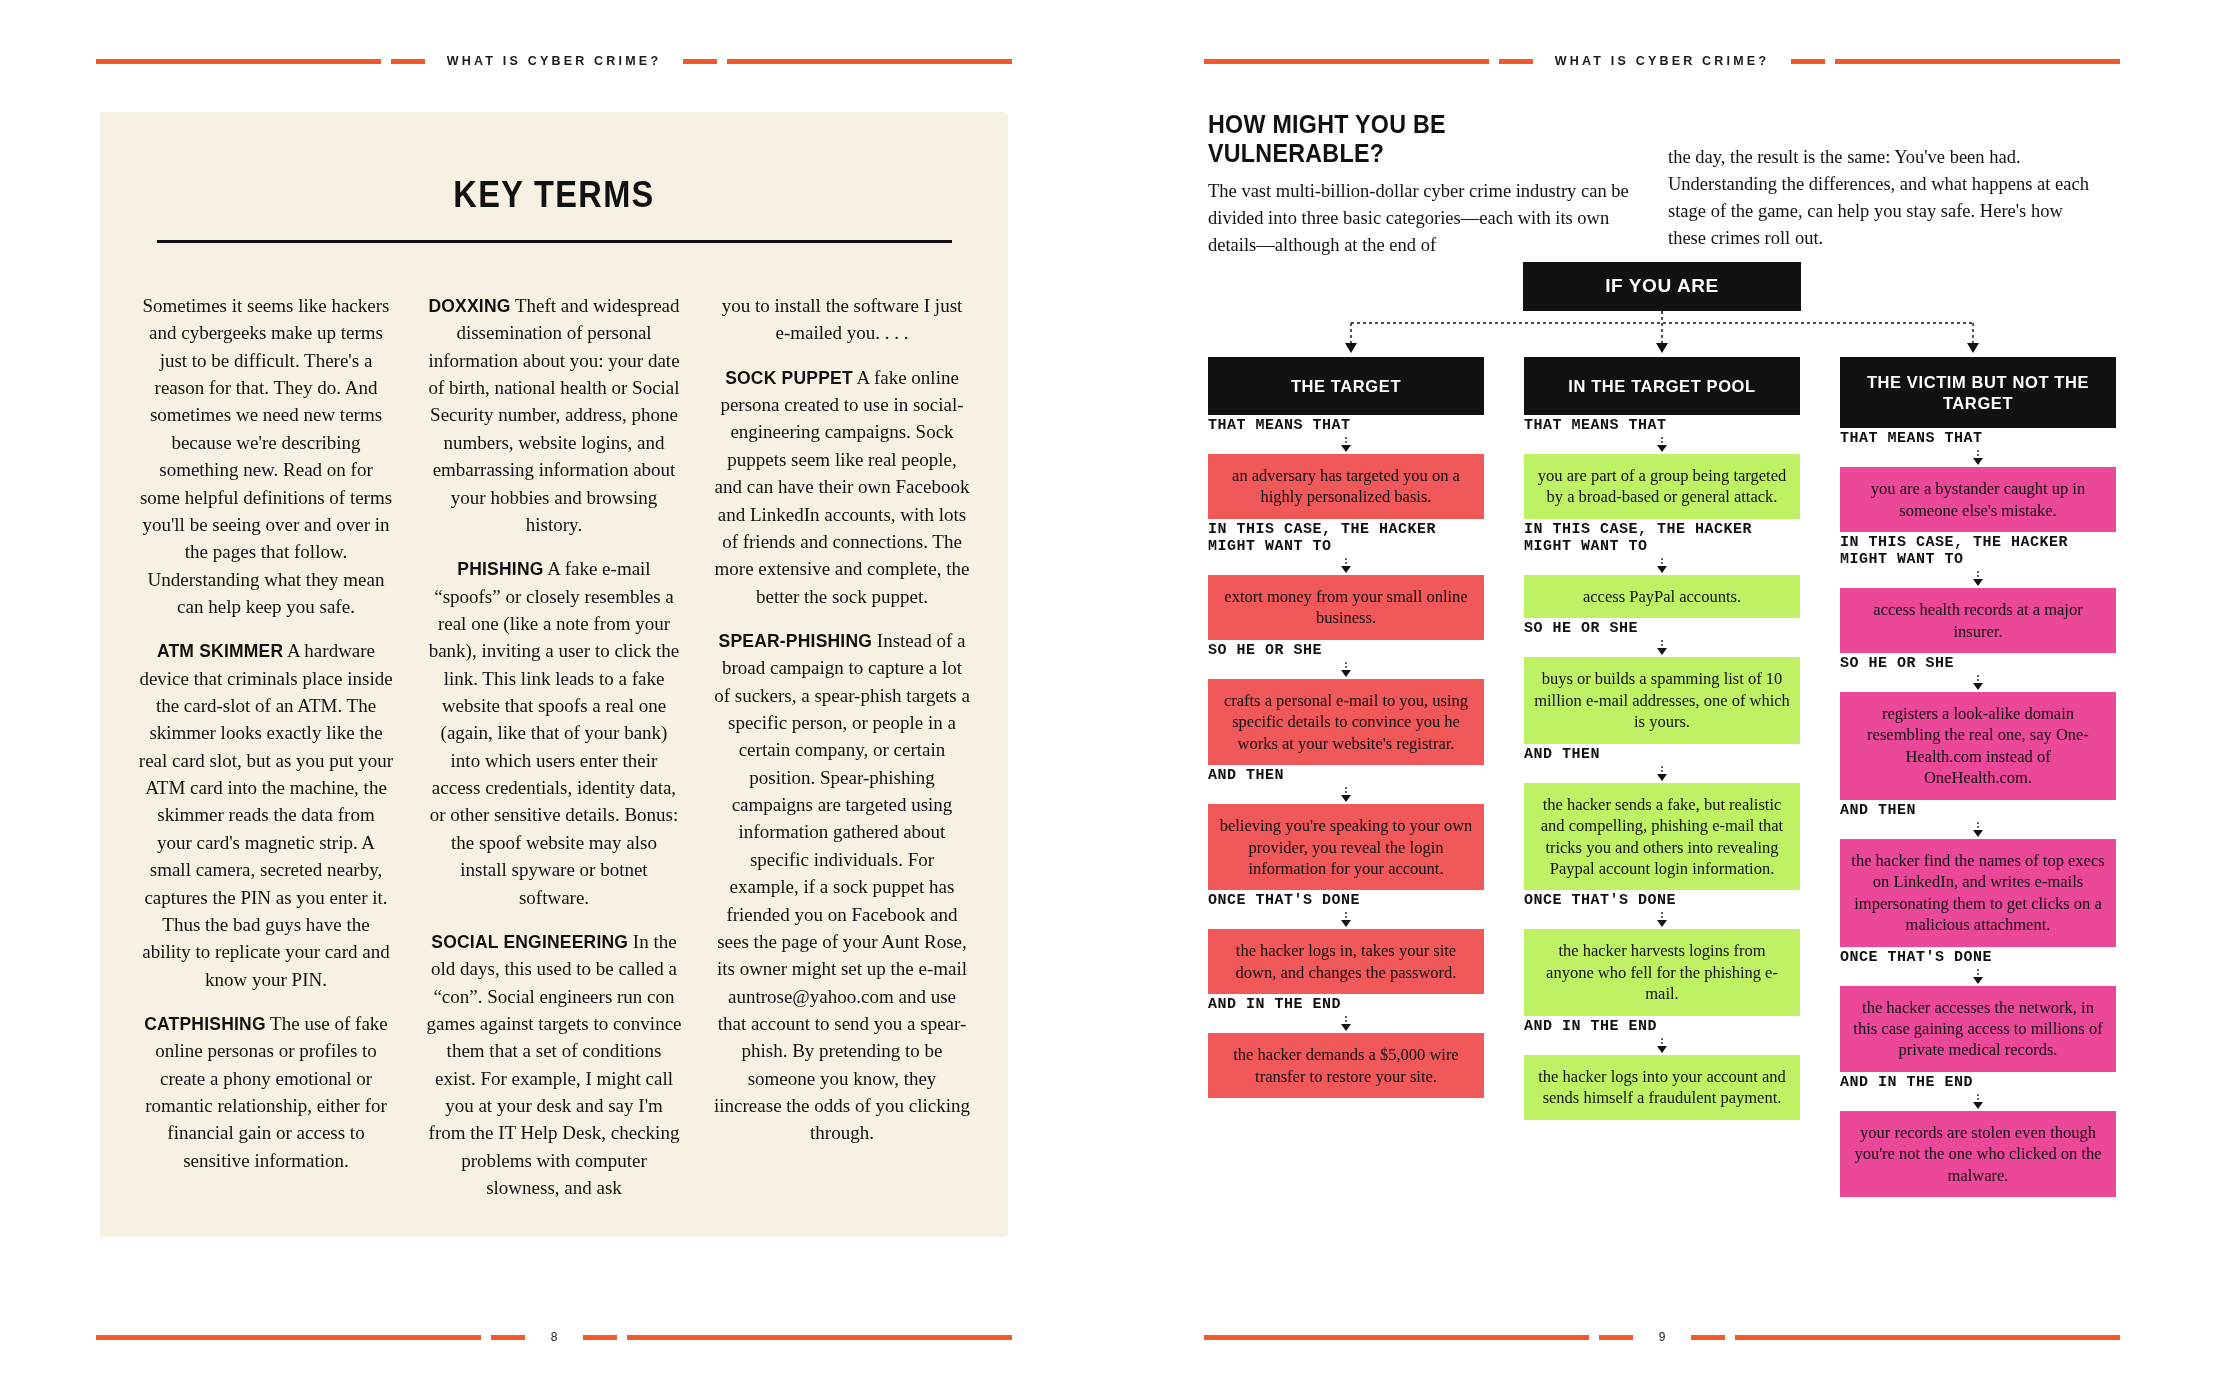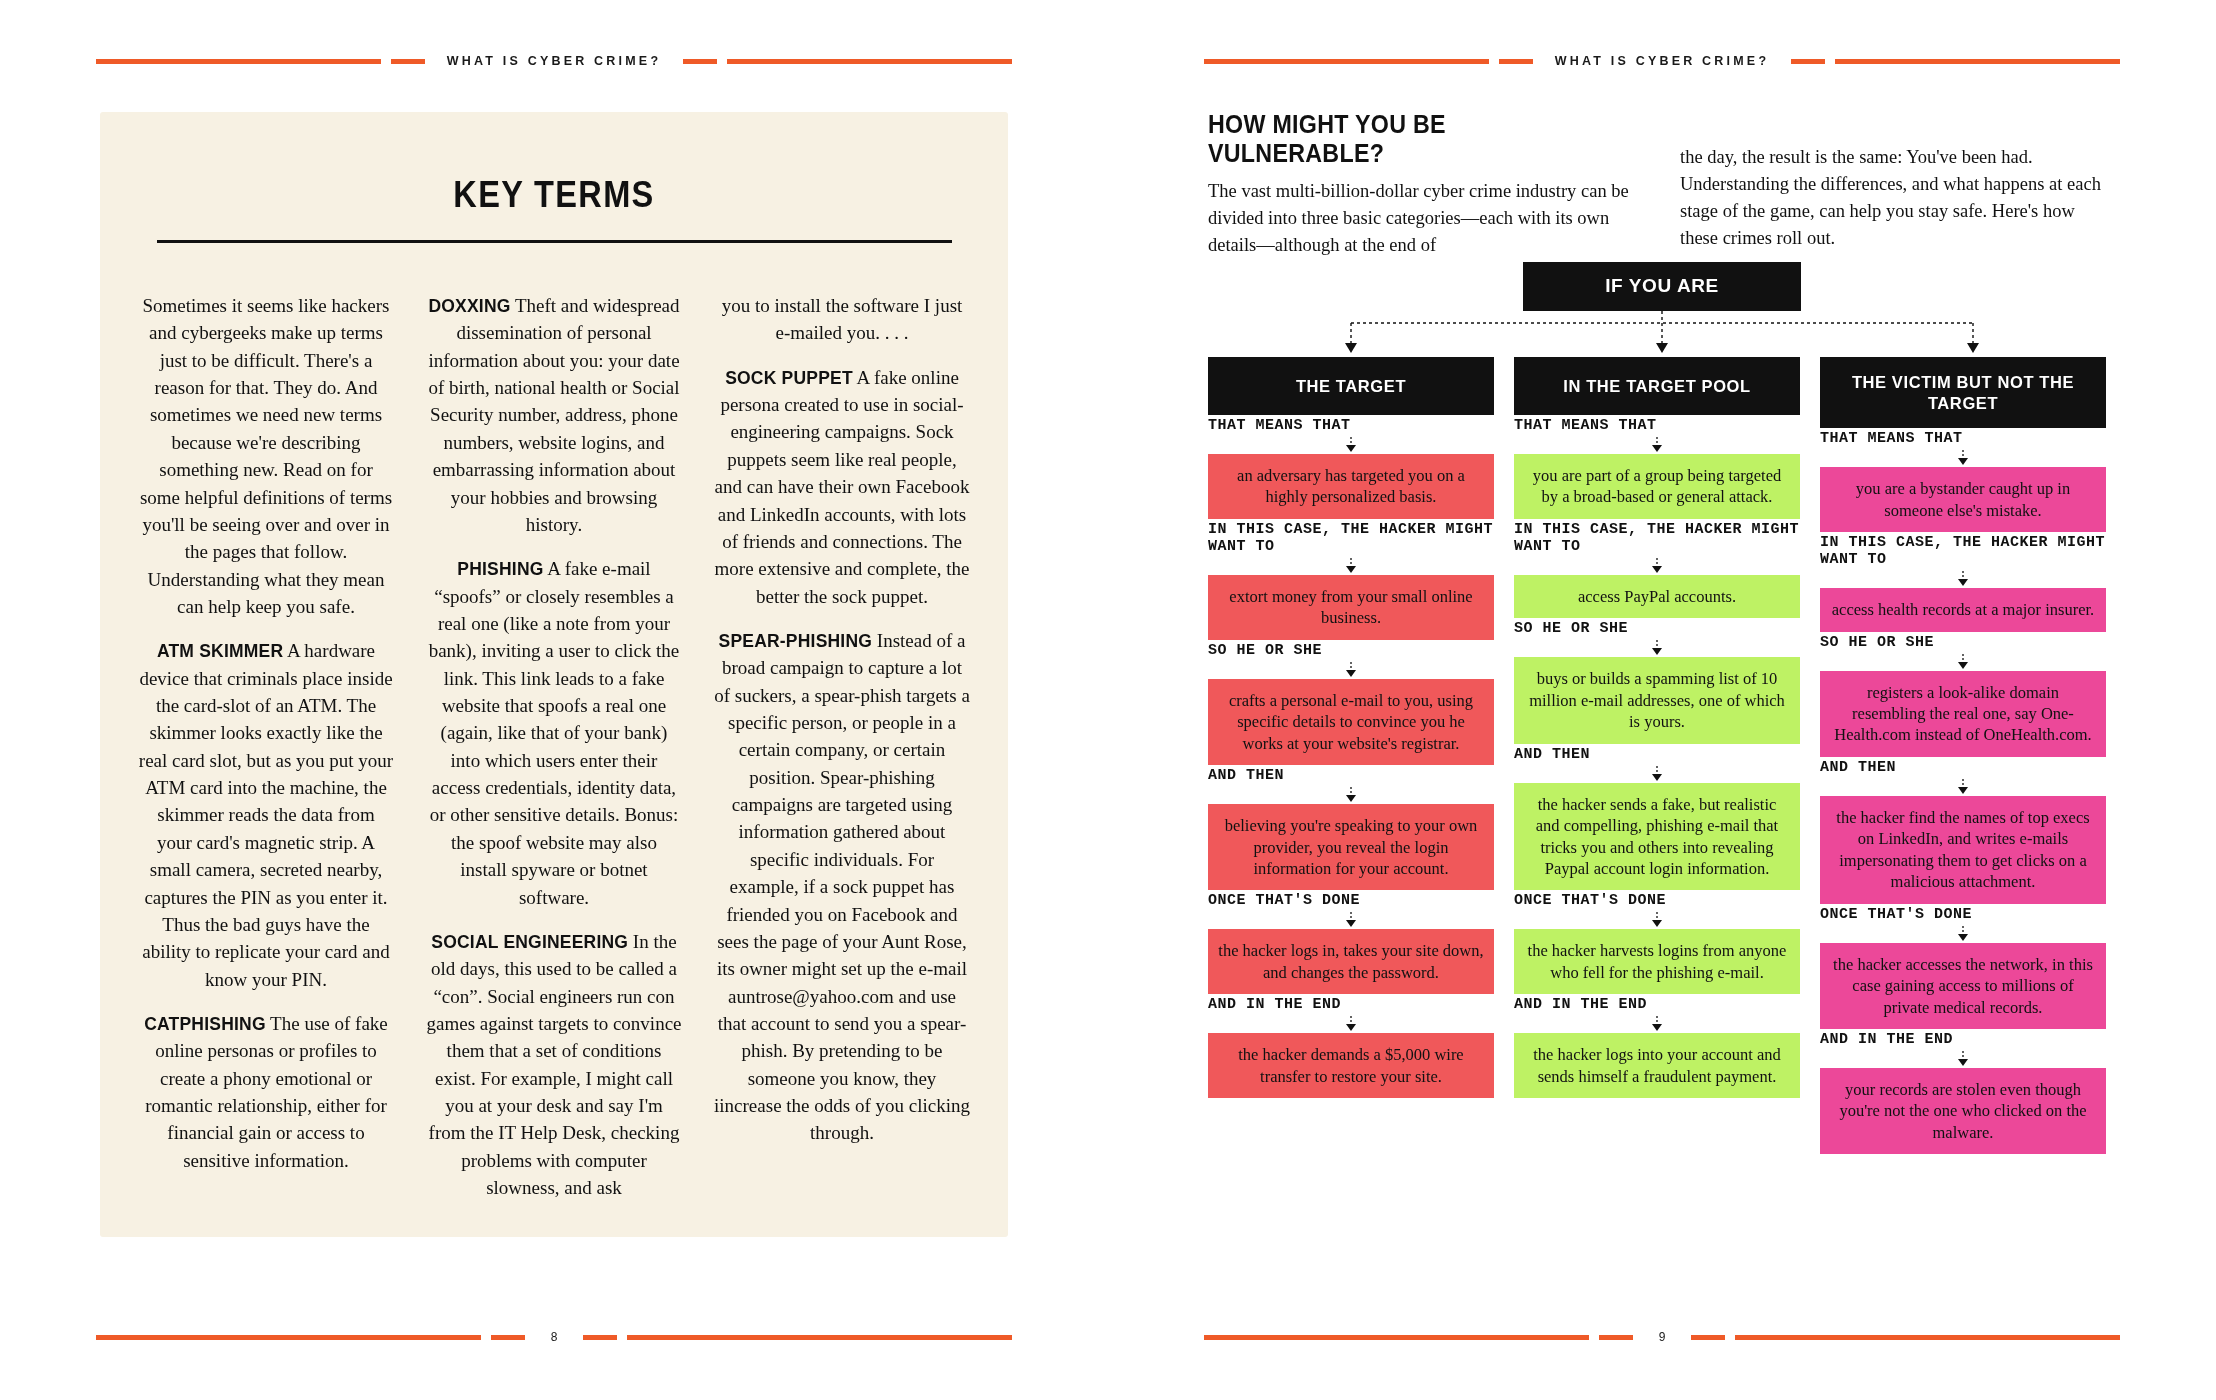--- a/index.html
+++ b/index.html
@@ -108,21 +108,21 @@
     font-size: 17.5px;
     letter-spacing: 0.2px;
   }
 
   
   .rp-head {
     position: absolute;
     left: 100px; top: 110px;
     width: 908px;
     display: flex;
-    gap: 36px;
+    gap: 24px;
   }
   .rp-head .c { width: 436px; }
   .rp-title {
     font-family: "Liberation Sans", sans-serif;
     font-weight: 700;
     font-size: 25px;
     letter-spacing: 0.3px;
     margin: 0 0 10px 0;
     color: #111;
     transform: scaleX(0.93);
@@ -148,21 +148,21 @@
     text-align: center;
     font-family: "Liberation Sans", sans-serif;
     font-weight: 700;
     font-size: 19px;
     letter-spacing: 0.6px;
     padding: 13px 0 14px 0;
   }
   .branch-svg { display: block; }
   .cols3 {
     display: flex;
-    gap: 20px;
+    gap: 40px;
     margin-top: 0;
   }
   .col3 { width: 286px; }
   .hdr {
     background: #111;
     color: #fff;
     text-align: center;
     font-family: "Liberation Sans", sans-serif;
     font-weight: 700;
     font-size: 16.5px;

